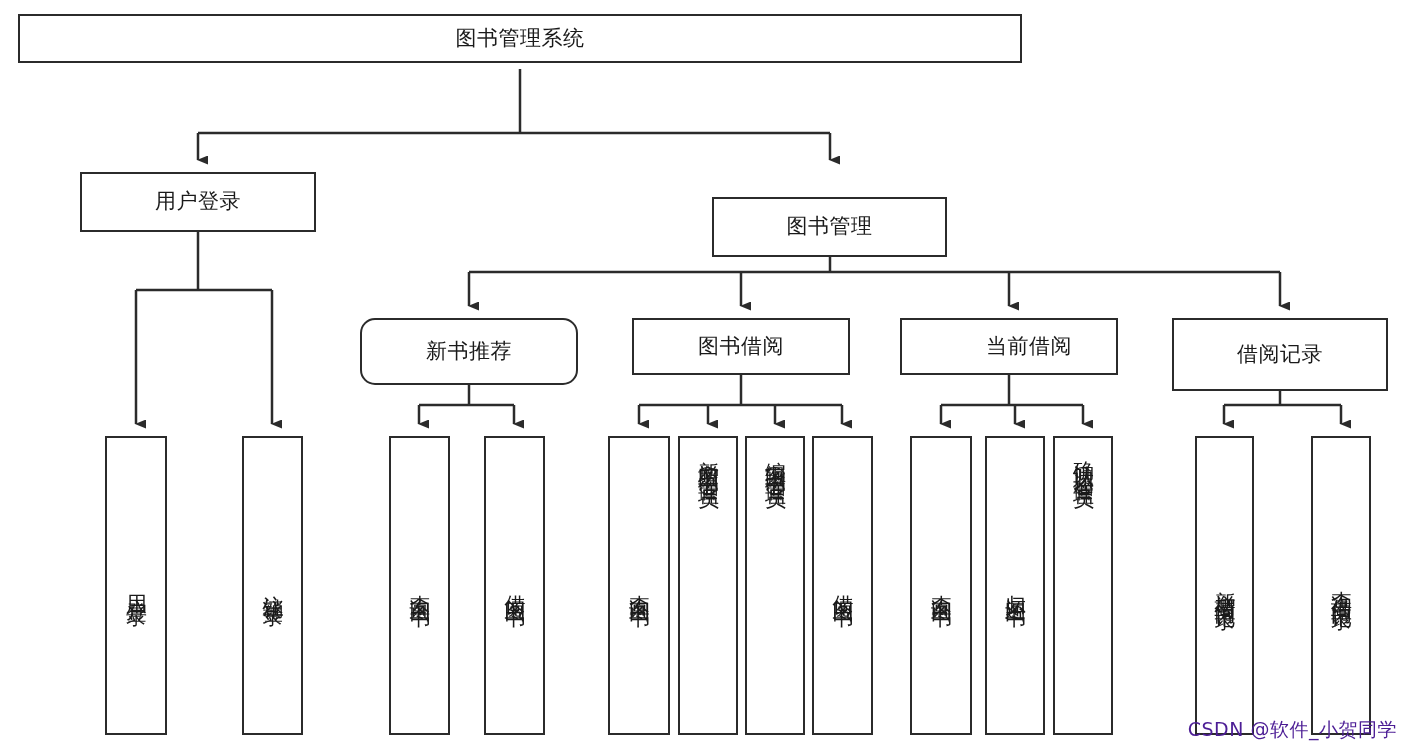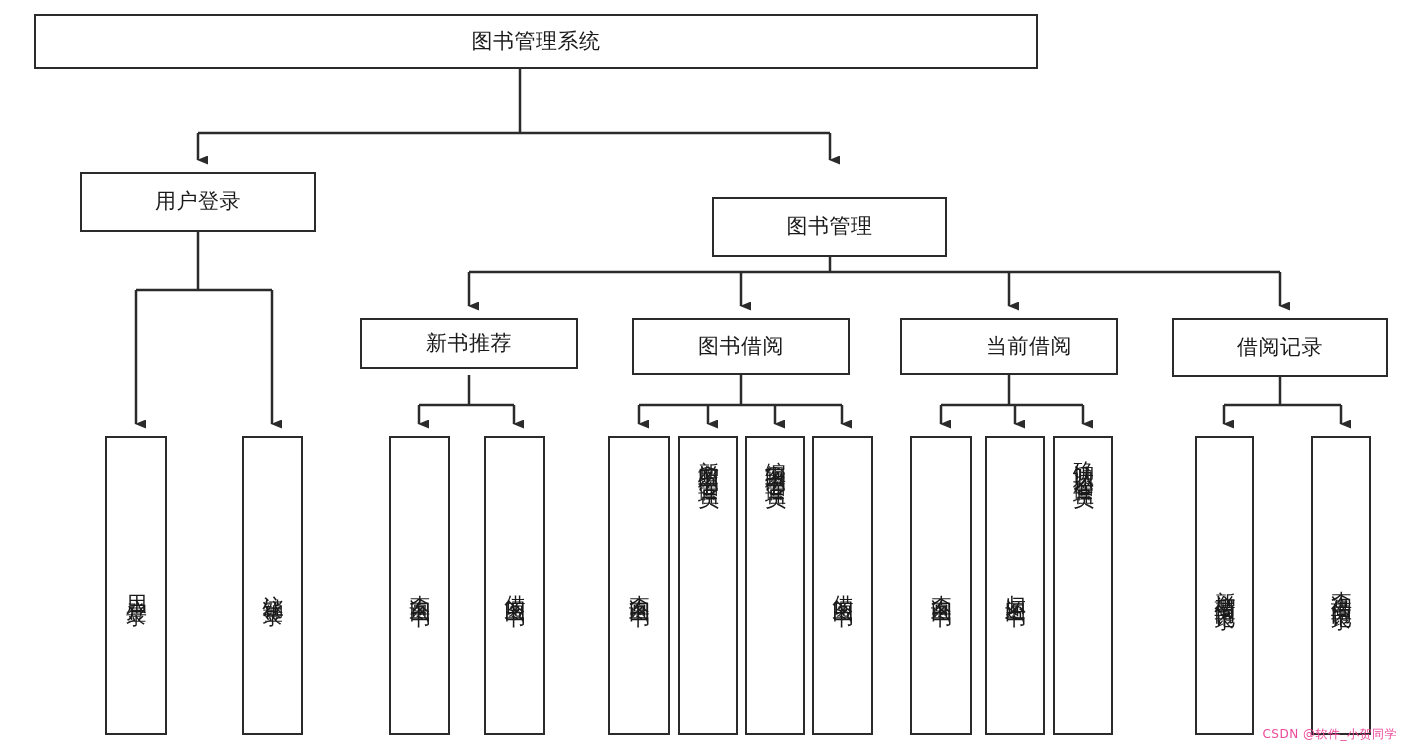--- a/index.html
+++ b/index.html
@@ -56,22 +56,22 @@
     padding-top: 6px;
   }
   .leaf-box.center-v {
     align-items: center;
     padding-top: 0;
   }
   #watermark {
     position: absolute;
     right: 8px;
     bottom: 4px;
-    font-size: 12px;
-    color: #ec4899;
+    font-size: 19px;
+    color: #4c1d95;
     white-space: nowrap;
     letter-spacing: 0.5px;
     pointer-events: none;
   }
 </style>
 </head>
 <body>
 
 <div id="diagram-root">
 
@@ -118,41 +118,41 @@
       <path d="M 1015 405 L 1015 424" marker-end="url(#arrowhead)"></path>
       <path d="M 1083 405 L 1083 424" marker-end="url(#arrowhead)"></path>
 
       <path d="M 1280 375 L 1280 405"></path>
       <path d="M 1224 405 L 1341 405"></path>
       <path d="M 1224 405 L 1224 424" marker-end="url(#arrowhead)"></path>
       <path d="M 1341 405 L 1341 424" marker-end="url(#arrowhead)"></path>
     </g>
   </svg>
 
-  <div class="node-box" id="node-root" style="left: 34px; top: 14px; width: 1004px; height: 55px;">
+  <div class="node-box" id="node-root" style="left: 18px; top: 14px; width: 1004px; height: 49px;">
     <span class="node-label-h">图书管理系统</span>
   </div>
 
   <div class="node-box" id="node-l2-0" style="left: 80px; top: 172px; width: 236px; height: 60px;">
     <span class="node-label-h">用户登录</span>
   </div>
   <div class="node-box" id="node-l2-1" style="left: 712px; top: 172px; width: 235px; height: 60px; margin-top: 25px;">
     <span class="node-label-h">图书管理</span>
   </div>
 
-  <div class="node-box" id="node-l3-0" style="left: 360px; top: 318px; width: 218px; height: 51px;">
+  <div class="node-box" id="node-l3-0" style="left: 360px; top: 318px; width: 218px; height: 67px; border-radius: 15px;">
     <span class="node-label-h">新书推荐</span>
   </div>
   <div class="node-box" id="node-l3-1" style="left: 632px; top: 318px; width: 218px; height: 57px;">
     <span class="node-label-h">图书借阅</span>
   </div>
   <div class="node-box" id="node-l3-2" style="left: 900px; top: 318px; width: 218px; height: 57px; padding-left: 40px;">
     <span class="node-label-h">当前借阅</span>
   </div>
-  <div class="node-box" id="node-l3-3" style="left: 1172px; top: 318px; width: 216px; height: 59px;">
+  <div class="node-box" id="node-l3-3" style="left: 1172px; top: 318px; width: 216px; height: 73px;">
     <span class="node-label-h">借阅记录</span>
   </div>
 
   <div class="node-box leaf-box center-v" id="leaf-0" style="left: 105px; top: 436px; width: 62px; height: 299px;">
     <span class="node-label-v">用户登录</span>
   </div>
   <div class="node-box leaf-box center-v" id="leaf-1" style="left: 242px; top: 436px; width: 61px; height: 299px;">
     <span class="node-label-v">注销登录</span>
   </div>
   <div class="node-box leaf-box center-v" id="leaf-2" style="left: 389px; top: 436px; width: 61px; height: 299px;">

